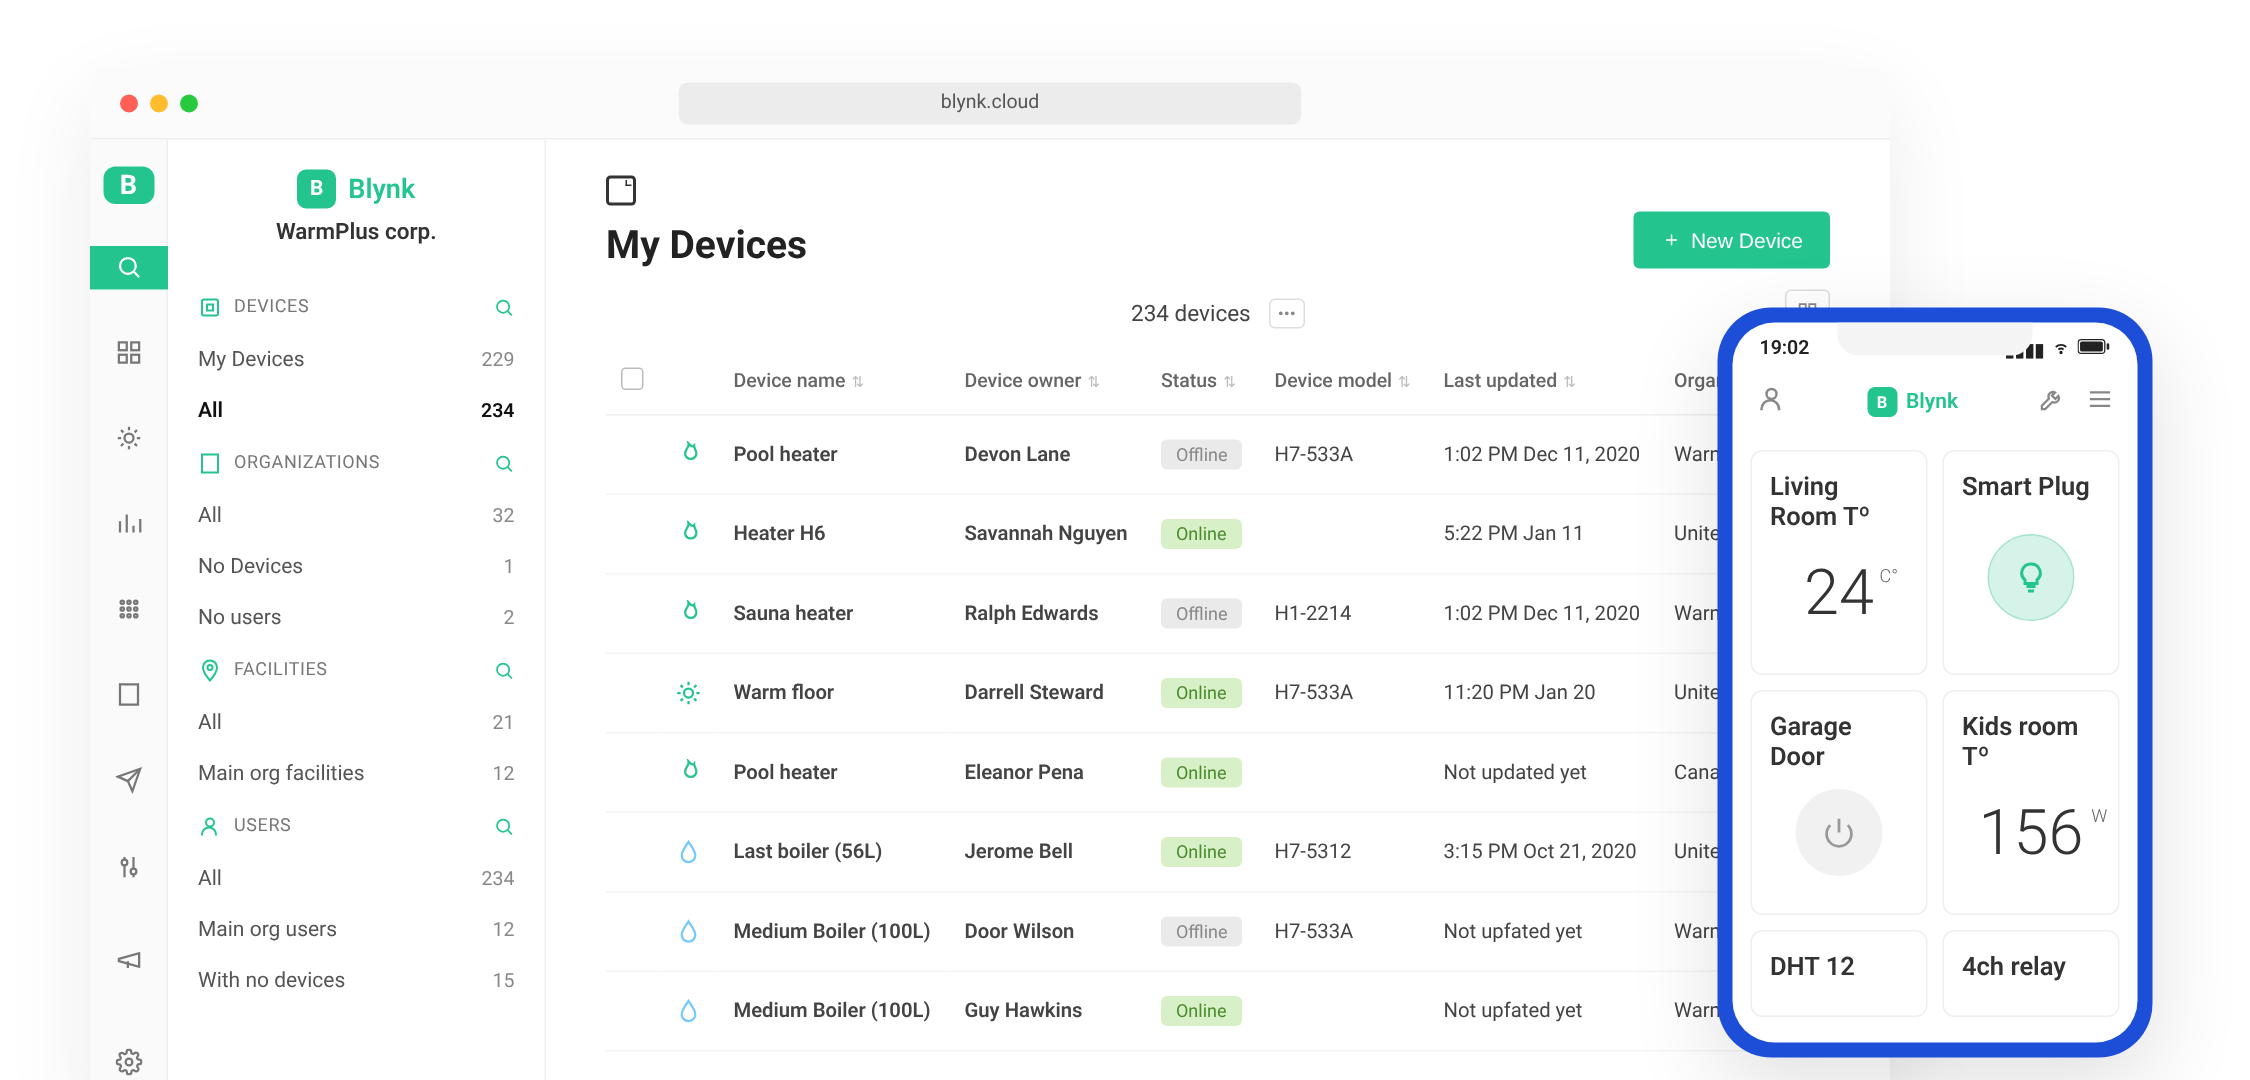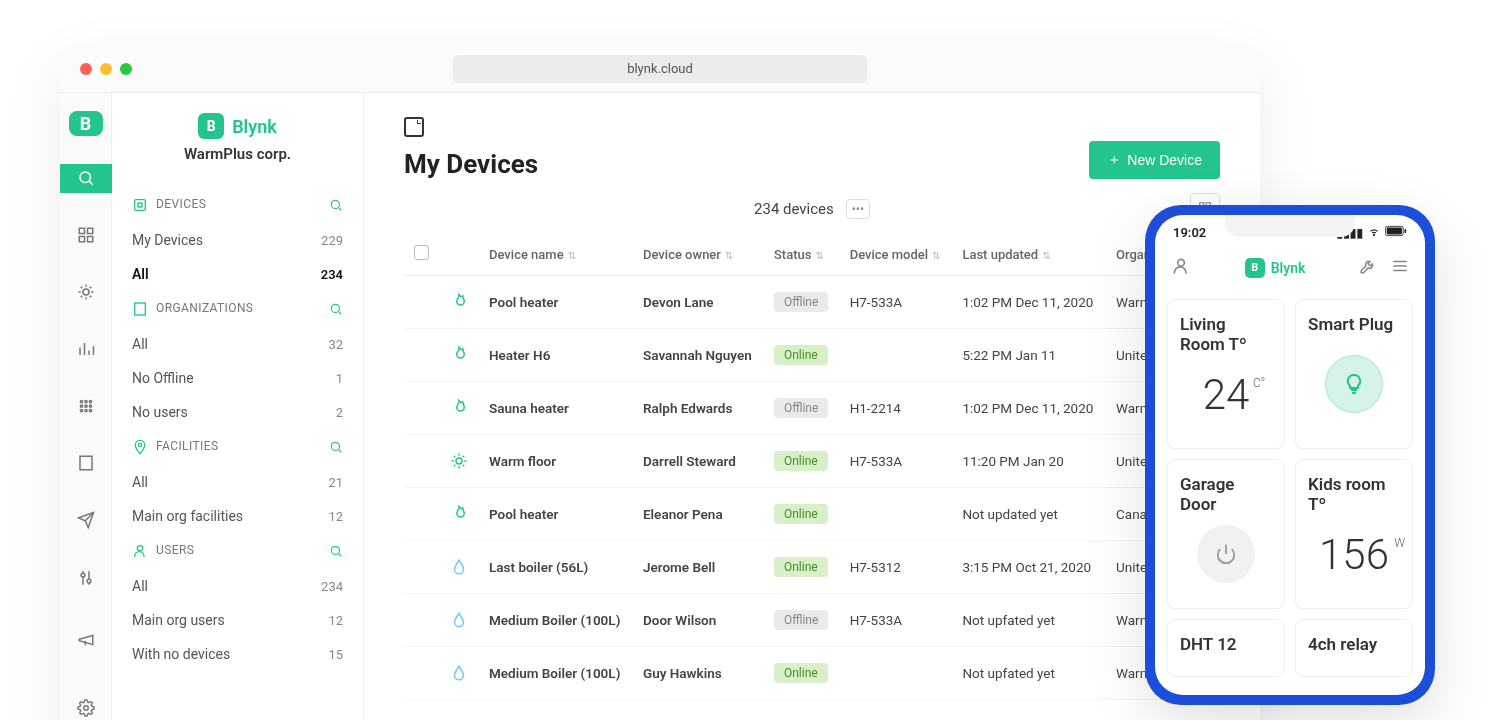--- a/index.html
+++ b/index.html
@@ -356,21 +356,21 @@
             <svg class="search-small" width="14" height="14" viewBox="0 0 24 24" fill="none" stroke="currentColor" stroke-width="2">
               <circle cx="11" cy="11" r="7"></circle>
               <line x1="21" y1="21" x2="16.5" y2="16.5"></line>
             </svg>
           </div>
           <div class="nav-item">
             <span class="label">All</span>
             <span class="count">32</span>
           </div>
           <div class="nav-item">
-            <span class="label">No Offline</span>
+            <span class="label">No Devices</span>
             <span class="count">1</span>
           </div>
           <div class="nav-item">
             <span class="label">No users</span>
             <span class="count">2</span>
           </div>
           <div class="nav-section-title">
             <span class="left">
               <svg class="section-icon" viewBox="0 0 24 24" fill="none" stroke="currentColor" stroke-width="2">
                 <path d="M12 2C8 2 5 5 5 9c0 5 7 13 7 13s7-8 7-13c0-4-3-7-7-7z"></path>

